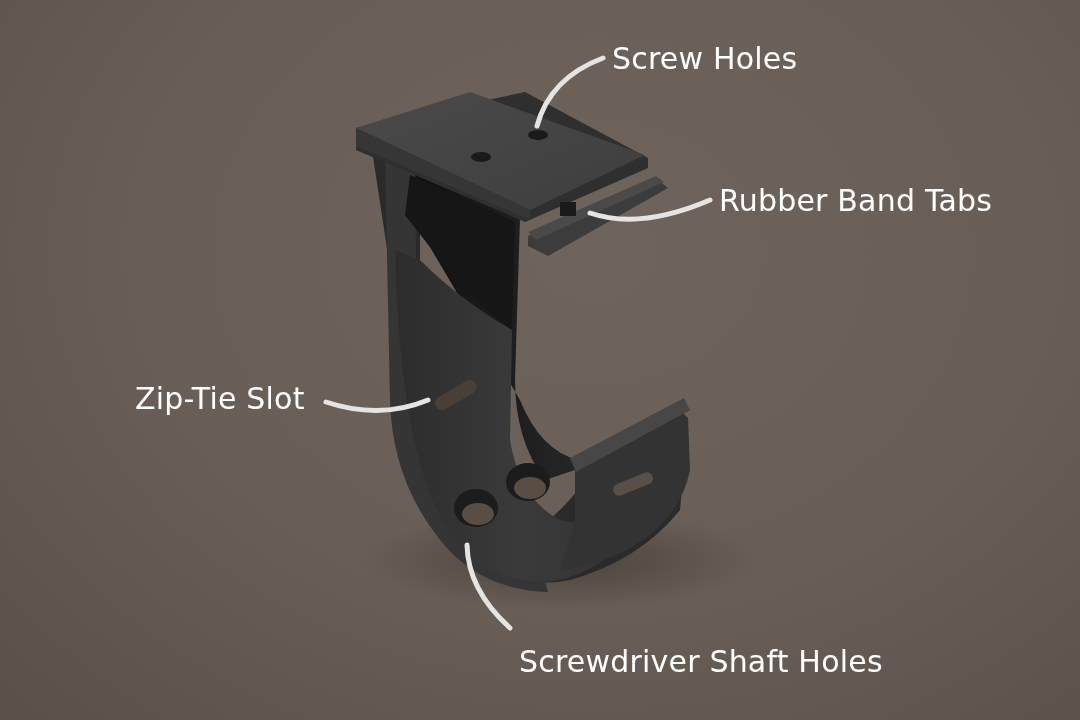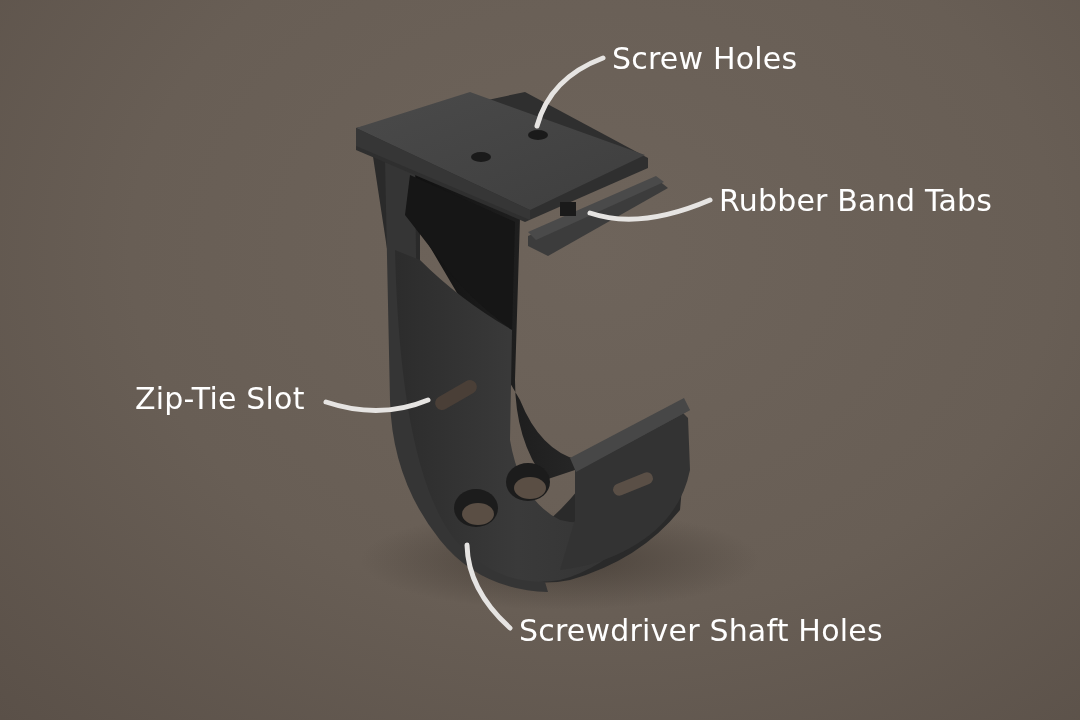--- a/index.html
+++ b/index.html
@@ -89,14 +89,14 @@
       <path d="M537 126 Q550 78 603 58"></path>
       <path d="M590 213 Q640 230 710 200"></path>
       <path d="M326 402 Q380 420 428 400"></path>
       <path d="M467 545 Q468 590 510 628"></path>
     </g>
   </svg>
 
   <div class="label" style="left:612px; top:44px;">Screw Holes</div>
   <div class="label" style="left:135px; top:384px;">Zip-Tie Slot</div>
   <div class="label" style="left:719px; top:186px;">Rubber Band Tabs</div>
-  <div class="label" style="left:519px; top:616px;">Screwdriver Shaft Holes</div>
+  <div class="label" style="left:519px; top:647px;">Screwdriver Shaft Holes</div>
 </div>
 
 </body></html>

